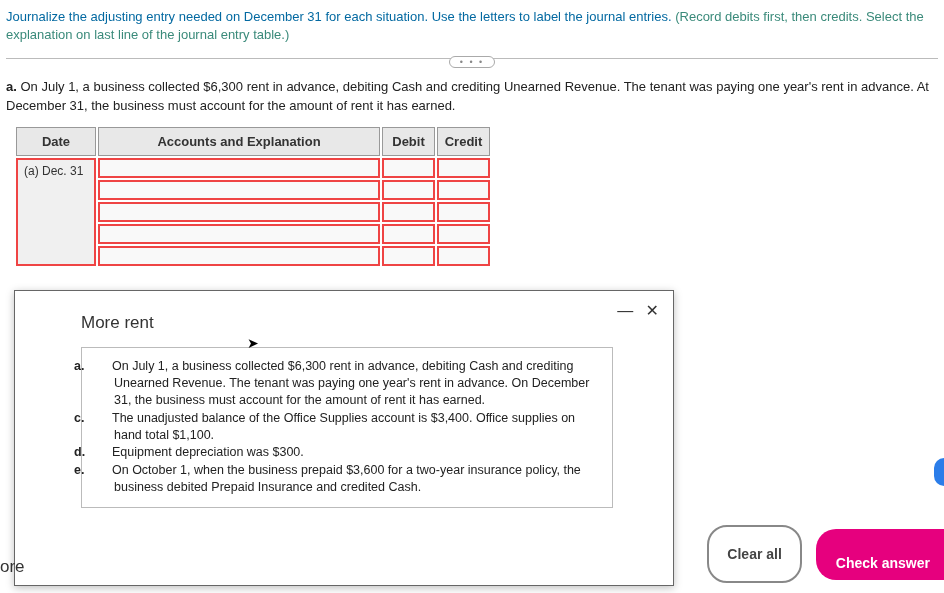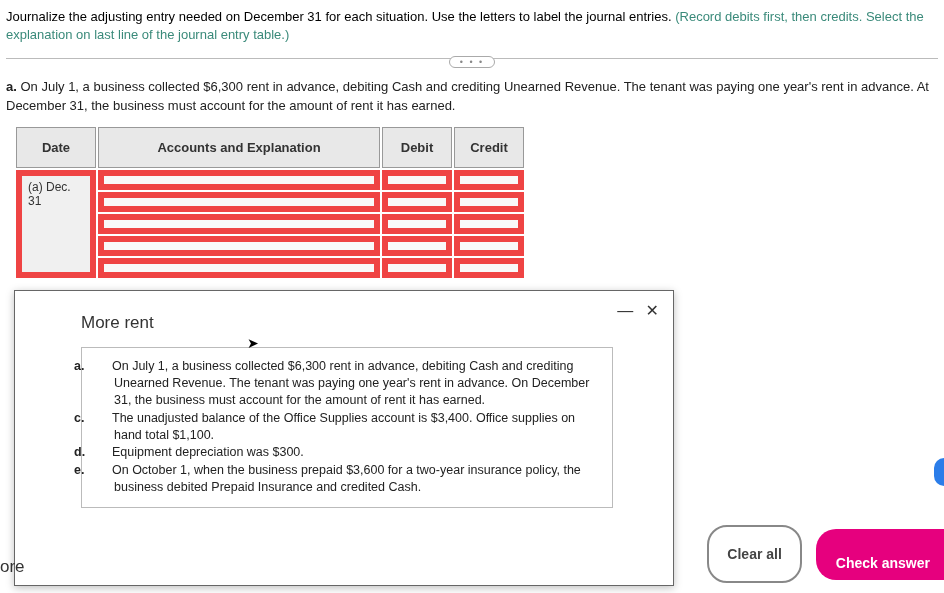--- a/index.html
+++ b/index.html
@@ -8,21 +8,21 @@
       font-size: 13px;
       color: #333;
       background: #fff;
       width: 944px;
       height: 593px;
       position: relative;
       overflow: hidden;
     }
     .content { padding: 8px 6px; }
     .instruction { font-size: 13px; line-height: 1.4; }
-    .instruction .black { color: #000000; }
+    .instruction .black { color: #0369a1; }
     .instruction .teal { color: #3a8a7a; }
     hr.divider {
       border: none;
       border-top: 1px solid #bbb;
       margin: 14px 0 6px 0;
     }
     .pill-wrap { text-align: center; margin-top: -12px; margin-bottom: 10px; }
     .pill {
       display: inline-block;
       border: 1px solid #aaa;
@@ -36,40 +36,40 @@
     .scenario { font-size: 13px; line-height: 1.4; margin: 8px 0 10px 0; color: #222; }
     .scenario b { font-weight: bold; }
     table.journal {
       border-collapse: separate;
       border-spacing: 2px;
       margin-left: 8px;
     }
     table.journal th {
       background: #e8e8e8;
       border: 1px solid #999;
-      padding: 12px 4px;
+      padding: 6px 4px;
       font-weight: bold;
       font-size: 13px;
       text-align: center;
     }
     table.journal td {
-      border: 6px solid #ef4444;
+      border: 2px solid #ef4444;
       background: #f9f9f9;
       height: 20px;
       padding: 0;
     }
     table.journal td.date-cell {
       background: #f0f0f0;
       padding: 4px 6px;
       vertical-align: top;
       font-size: 12px;
     }
     table.journal .col-date { width: 80px; }
     table.journal .col-acct { width: 282px; }
-    table.journal .col-amt { width: 70px; }
+    table.journal .col-amt { width: 53px; }
     .modal {
       position: absolute;
       left: 14px;
       top: 290px;
       width: 660px;
       height: 296px;
       background: #fff;
       border: 1px solid #666;
       box-shadow: 0 2px 8px rgba(0,0,0,0.25);
       padding: 14px 18px;

